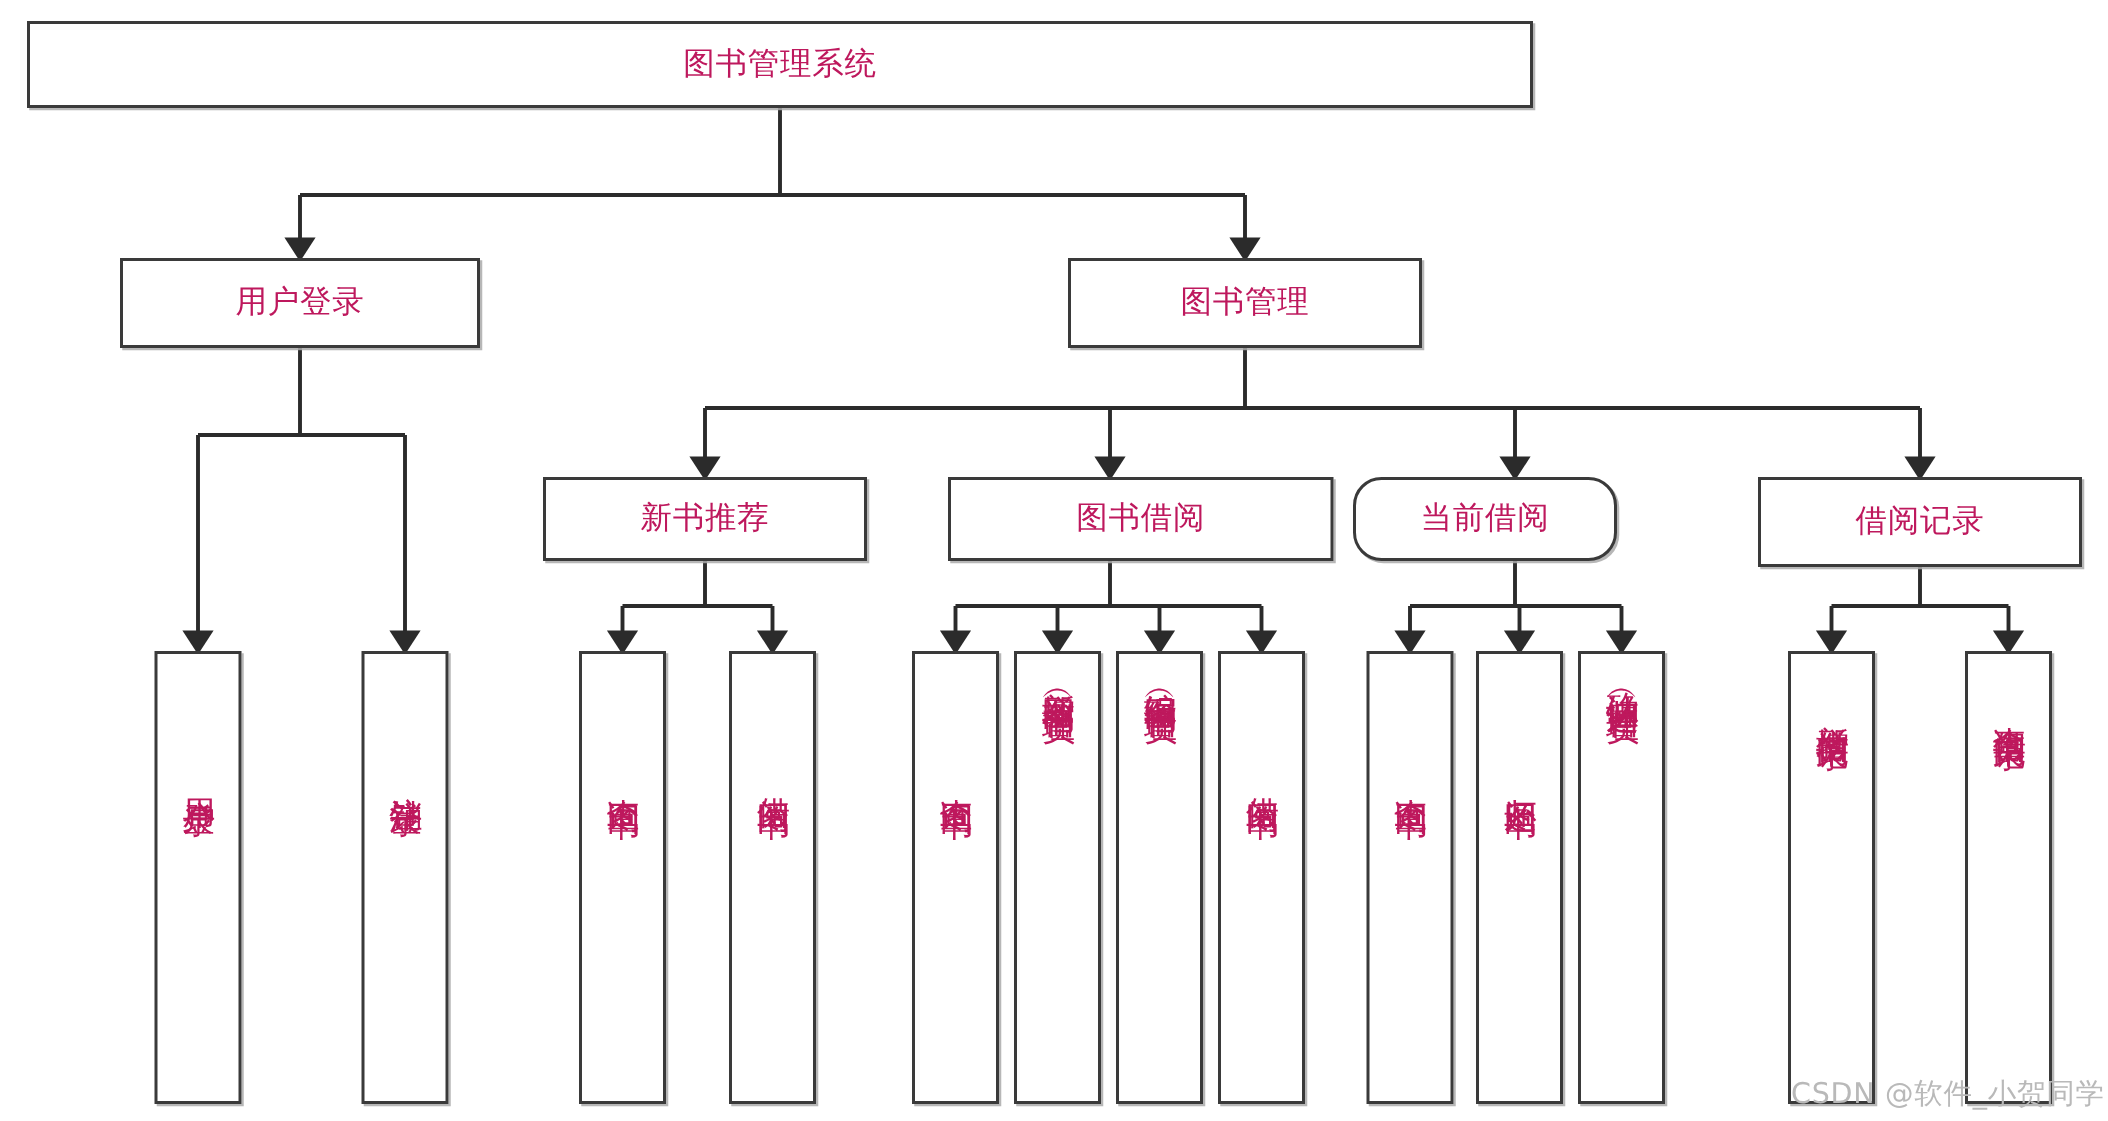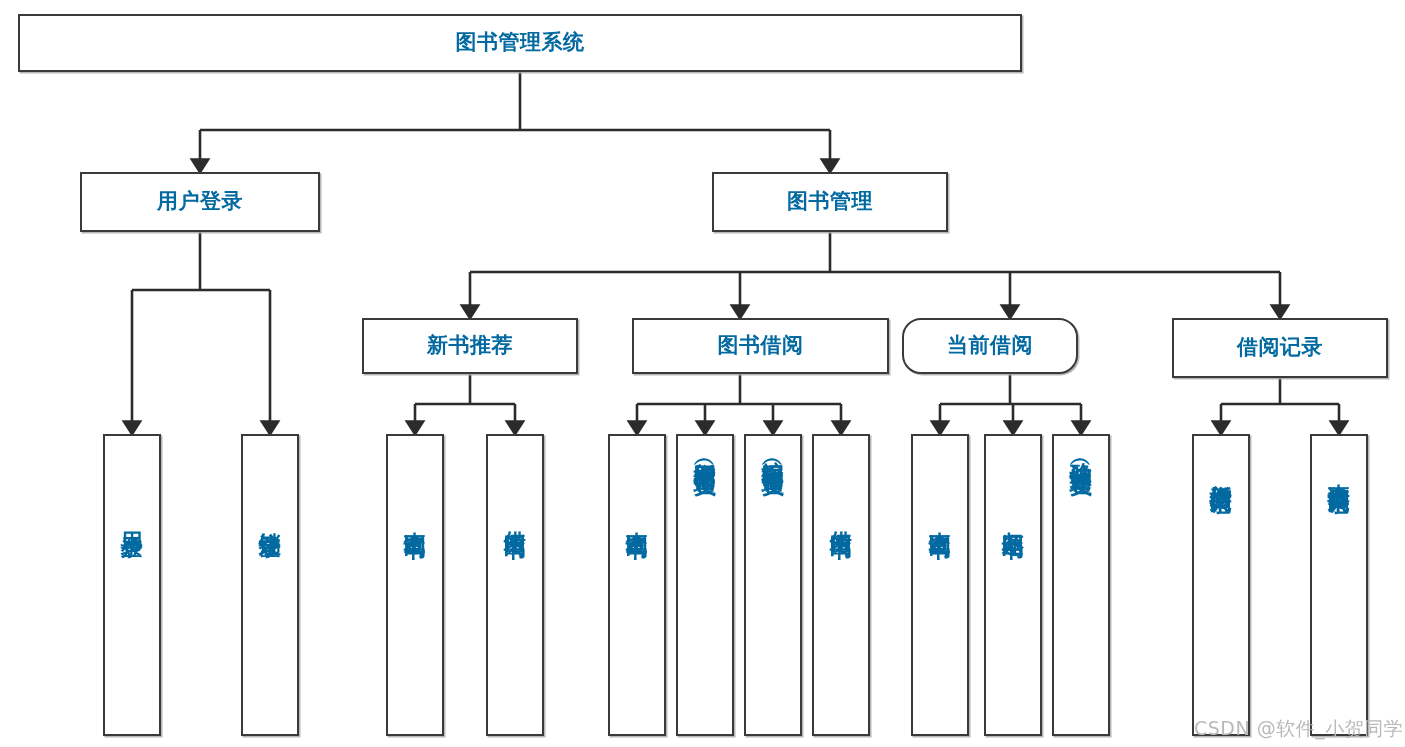--- a/index.html
+++ b/index.html
@@ -28,22 +28,21 @@
     align-items:center;
     justify-content:center;
     color:#1e1e1e;
     z-index:2;
   }
   .node .label{
     font-size:21px;
     line-height:1.12;
     letter-spacing:0.5px;
     white-space:nowrap;
-    color:#0369a1;
-    font-weight:bold;
+    color:#be185d;
   }
   
   .node.vert{
     align-items:flex-start;
     justify-content:center;
     padding-top:6px;
   }
   .node.vert .label{
     writing-mode:vertical-rl;
     text-orientation:upright;

